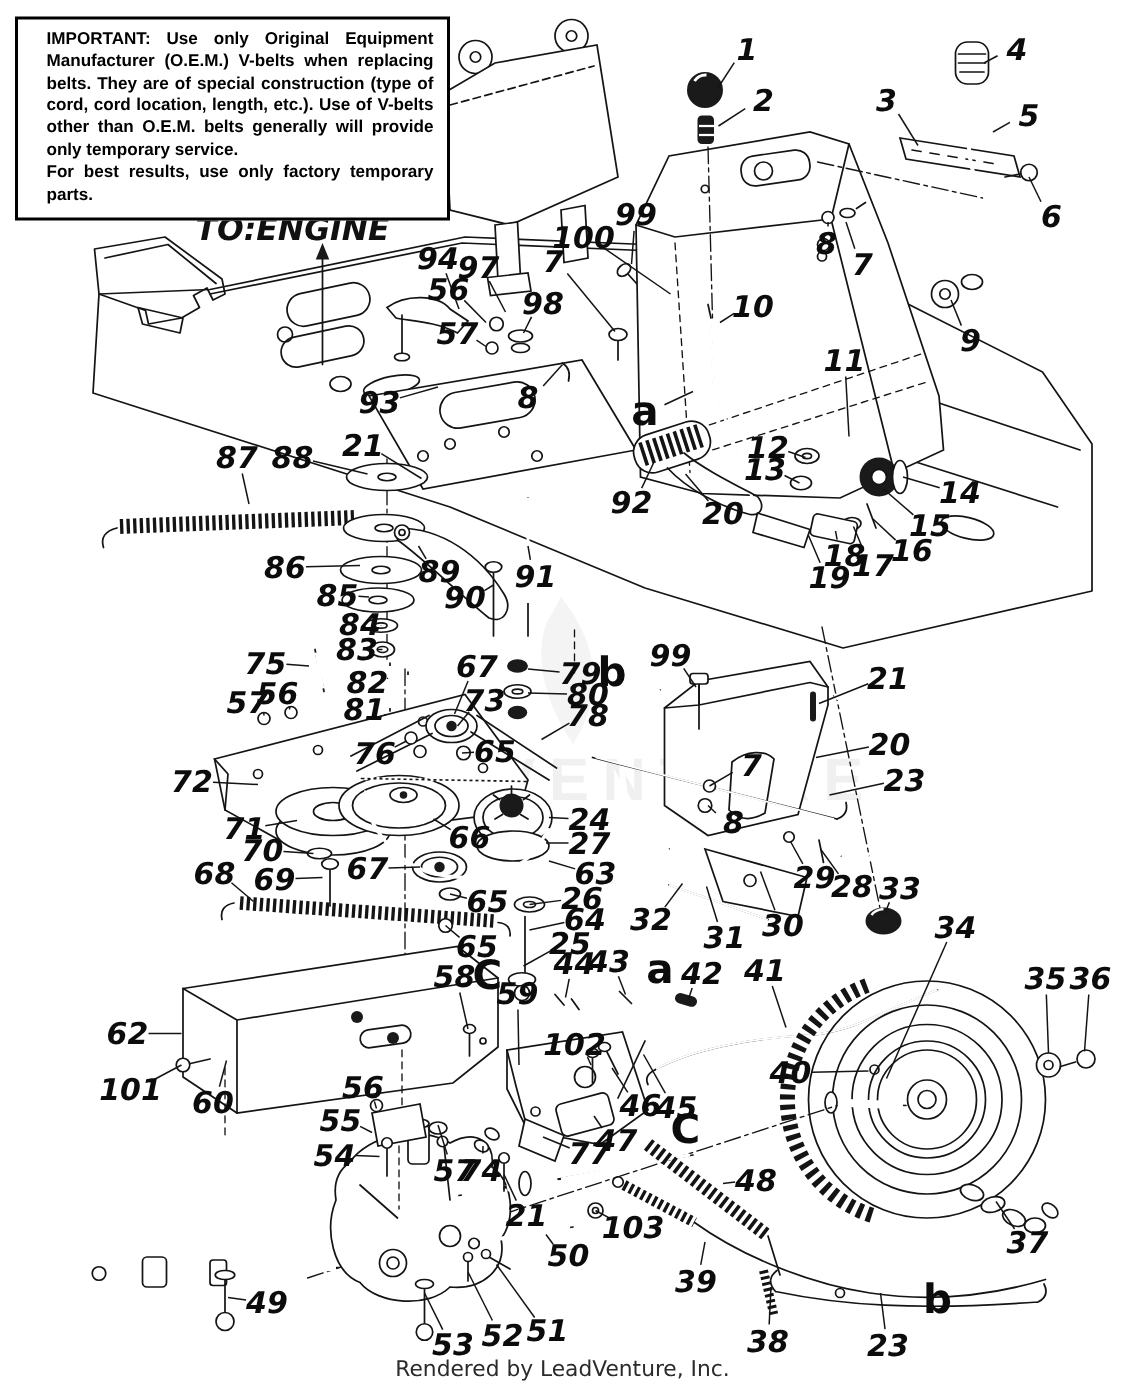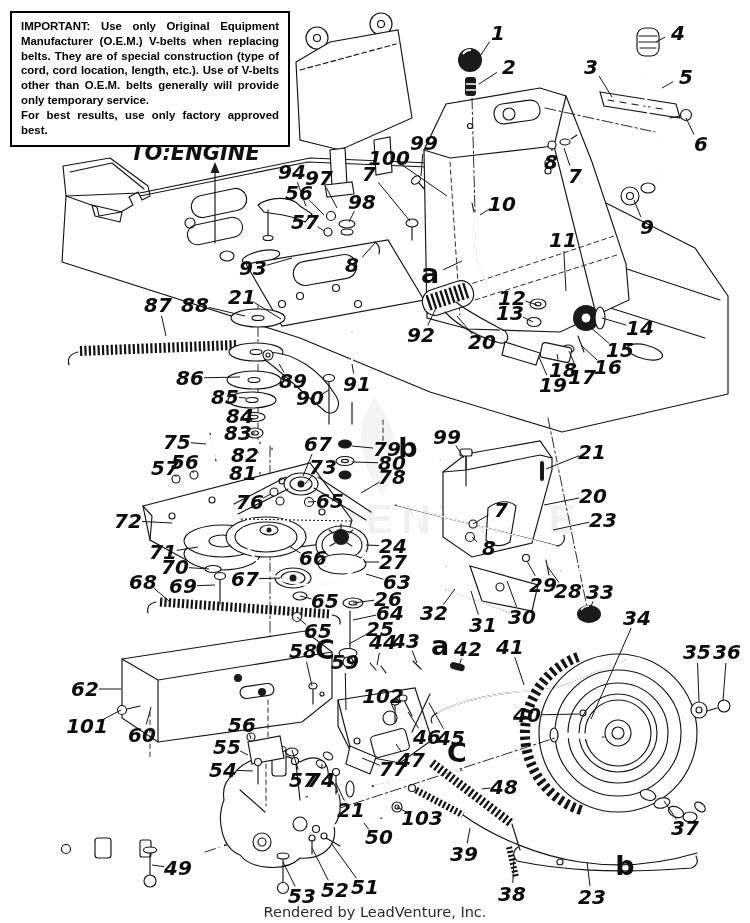--- a/index.html
+++ b/index.html
@@ -13,21 +13,21 @@
   .dd{stroke-dasharray:11 3 2.5 3;stroke-width:0.9;}
   .dsh{stroke-dasharray:4.5 3.5;stroke-width:0.9;}
   .leader{stroke:#141414;stroke-width:1;}
   .callout{font:italic bold 20px "DejaVu Sans",sans-serif;fill:#0c0c0c;text-anchor:middle;}
   .marker{font:bold 27px "DejaVu Sans",sans-serif;fill:#0c0c0c;text-anchor:middle;}
   .wm{font:bold 40px "Liberation Sans",sans-serif;fill:rgba(40,40,40,0.07);
       letter-spacing:9px;text-anchor:middle;}
   .engine-label{font:italic bold 21px "DejaVu Sans",sans-serif;fill:#111;text-anchor:middle;}
   .footer-text{font:14.5px "DejaVu Sans",sans-serif;fill:#2b2b2b;text-anchor:middle;}
   #warning{position:absolute;left:10px;top:11px;width:258px;border:2.5px solid #000;
-           padding:6px 9px 7px 9px;background:#fff;}
+           padding:6px 9px 7px 19px;background:#fff;}
   #warning p{margin:0;font-weight:bold;font-size:11.4px;line-height:1.3;
              text-align:justify;color:#000;font-family:"Liberation Sans",sans-serif;}
 </style>
 </head>
 <body>
 
 <div id="stage">
 
 <svg id="artwork" width="750" height="923" viewBox="0 0 750 923">
 
@@ -396,21 +396,21 @@
     <path class="ln" d="M463,815 C495,838 540,856 580,862 C620,868 660,864 697,853"></path>
     <line class="spring" x1="509" y1="847" x2="516" y2="877" stroke-width="6" stroke-dasharray="2 2"></line>
     <path class="ln" d="M517,861 q-7,-8 1,-14 M517,861 C560,870 610,874 692,868 M692,868 q8,-4 4,-12"></path>
     <circle class="fw" cx="560" cy="862" r="3"></circle>
   </g>
 
 </svg>
 
 <div id="warning">
   <p>IMPORTANT: Use only Original Equipment Manufacturer (O.E.M.) V-belts when replacing belts. They are of special construction (type of cord, cord location, length, etc.). Use of V-belts other than O.E.M. belts generally will provide only temporary service.</p>
-  <p>For best results, use only factory approved best.</p>
+  <p>For best results, use only factory temporary parts.</p>
 </div>
 
 <svg width="750" height="923" viewBox="0 0 750 923" style="position:absolute;left:0;top:0;pointer-events:none;">
   <g id="callout-layer">
         <line x1="489.5288342545302" y1="41.75778413535413" x2="479" y2="58" class="leader"></line>
         <text x="498" y="40" class="callout">1</text>
         <line x1="496.8196893981194" y1="72.42313829178968" x2="479" y2="84" class="leader"></line>
         <text x="509" y="74" class="callout">2</text>
         <line x1="599.0284728210866" y1="76.01155112570945" x2="612" y2="97" class="leader"></line>
         <text x="591" y="74" class="callout">3</text>

